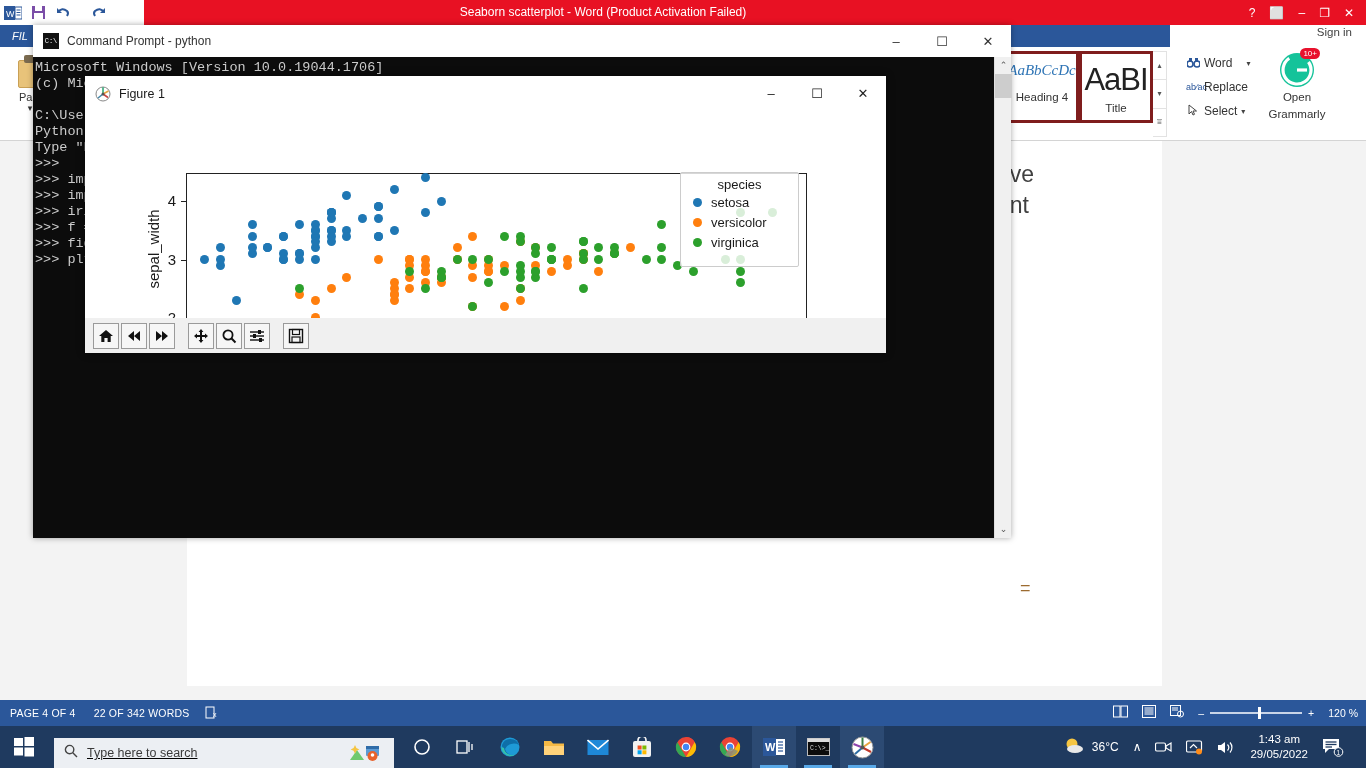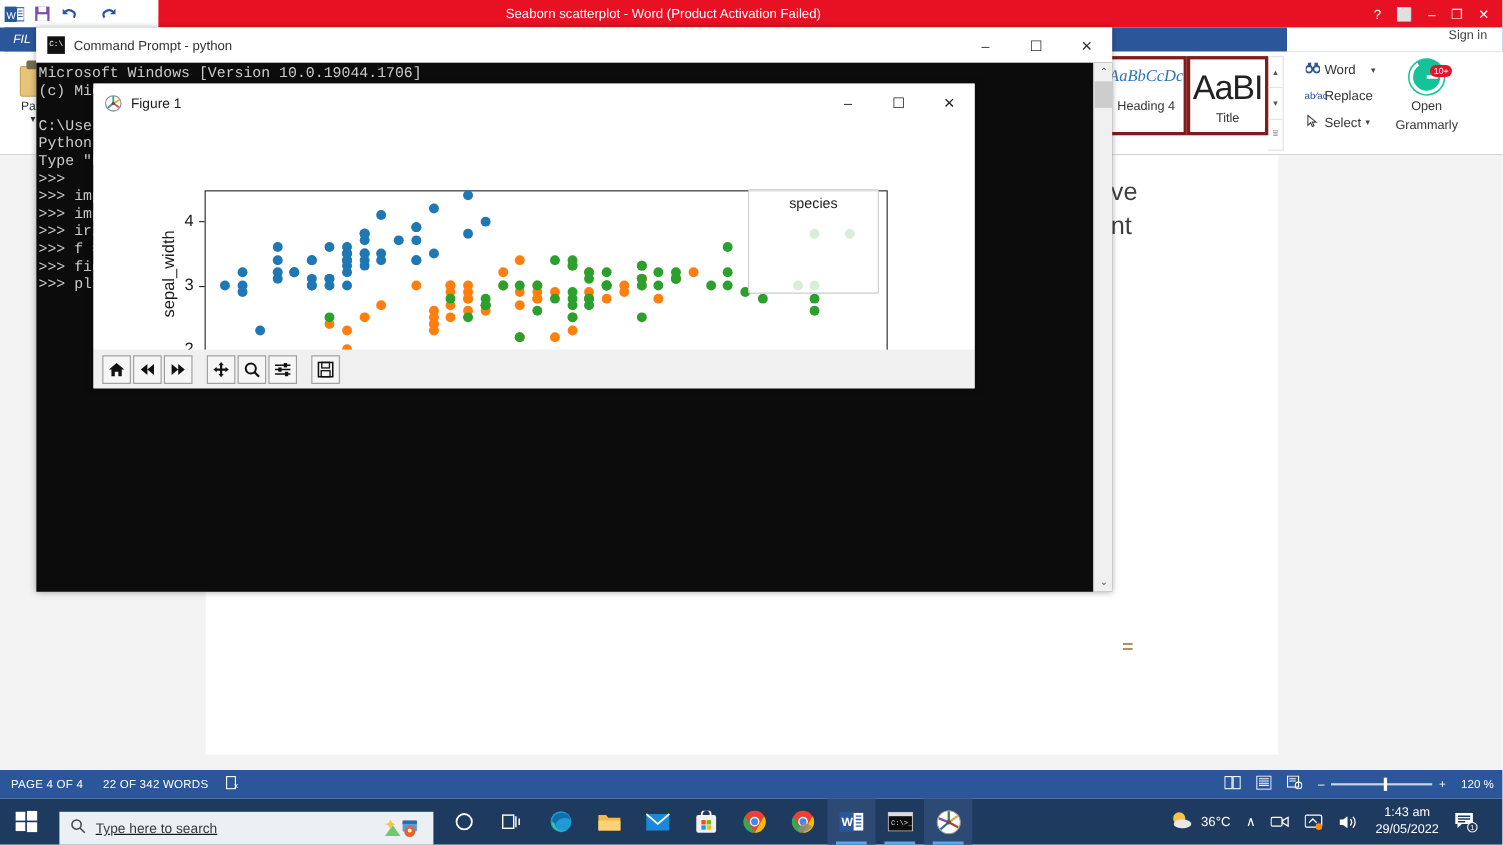--- a/index.html
+++ b/index.html
@@ -52,21 +52,21 @@
 
   
   .grp-editing { position:absolute; left:1186px; top:4px; width:66px; }
   .edit-row { display:flex; align-items:center; gap:4px; height:24px; font-size:12px; color:#333; }
   .edit-ico { width:14px; text-align:center; font-size:11px; color:#2b579a; }
   .editing-caption { position:absolute; left:1192px; top:126px; font-size:11px; color:#555; }
 
   
   .grp-gram { position:absolute; left:1262px; top:6px; width:70px; text-align:center; }
   .gram-circle { width:34px; height:34px; border-radius:50%; background:#15c39a; margin:0 auto; position:relative; color:#fff; font-size:20px; line-height:34px; }
-  .gram-badge { position:absolute; right:-6px; top:-5px; background:#e8112d; color:#fff; font-size:8px; border-radius:8px; padding:1px 3px; line-height:9px;margin-top:11px;}
+  .gram-badge { position:absolute; right:-6px; top:-5px; background:#e8112d; color:#fff; font-size:8px; border-radius:8px; padding:1px 3px; line-height:9px;}
   .gram-lbl { font-size:11.5px; color:#333; line-height:14px; margin-top:3px;}
   .gram-caption { position:absolute; left:1268px; top:126px; font-size:11px; color:#555; }
   .ribbon-collapse { position:absolute; right:8px; top:126px; font-size:11px; color:#444; }
   .dialog-launcher { position:absolute; left:1163px; top:128px; font-size:9px; color:#666; }
 
   
   .word-doc-area { position:absolute; left:0; top:141px; width:1366px; height:585px; background:#f3f3f3; }
   .doc-page { position:absolute; left:187px; top:0px; width:975px; height:545px; background:#ffffff; }
   .doc-text { position:absolute; font-size:23px; color:#404040; font-family:"Liberation Sans", sans-serif; }
   .doc-eq { position:absolute; left:1020px; top:437px; font-size:18px; color:#9c6b30; }
@@ -526,20 +526,34 @@
           <div class="dot" style="background: rgb(44, 160, 44); left: 493.688px; top: 126.485px;"></div>
           <div class="dot" style="background: rgb(44, 160, 44); left: 493.688px; top: 144.023px;"></div>
           <div class="dot" style="background: rgb(44, 160, 44); left: 430.642px; top: 173.254px;"></div>
           <div class="dot" style="background: rgb(44, 160, 44); left: 462.165px; top: 144.023px;"></div>
           <div class="dot" style="background: rgb(44, 160, 44); left: 414.881px; top: 120.638px;"></div>
           <div class="dot" style="background: rgb(44, 160, 44); left: 367.596px; top: 144.023px;"></div>
         </div>
 
       <div class="legend">
         <div class="legend-title">species</div>
+        <div id="legend-rows">
+            <div class="legend-row">
+              <span class="legend-dot" style="background: rgb(31, 119, 180);"></span>
+              <span class="legend-lbl">setosa</span>
+            </div>
+            <div class="legend-row">
+              <span class="legend-dot" style="background: rgb(255, 127, 14);"></span>
+              <span class="legend-lbl">versicolor</span>
+            </div>
+            <div class="legend-row">
+              <span class="legend-dot" style="background: rgb(44, 160, 44);"></span>
+              <span class="legend-lbl">virginica</span>
+            </div>
+          </div>
       </div>
     </div>
 
     <div class="fig-toolbar">
       <div class="tb-btn">
         <svg width="16" height="16" viewBox="0 0 16 16">
             <path d="M8 2 L15 8 L12.7 8 L12.7 14 L9.6 14 L9.6 10 L6.4 10 L6.4 14 L3.3 14 L3.3 8 L1 8 Z" fill="#111"></path>
           </svg>
       </div>
       <div class="tb-btn">

